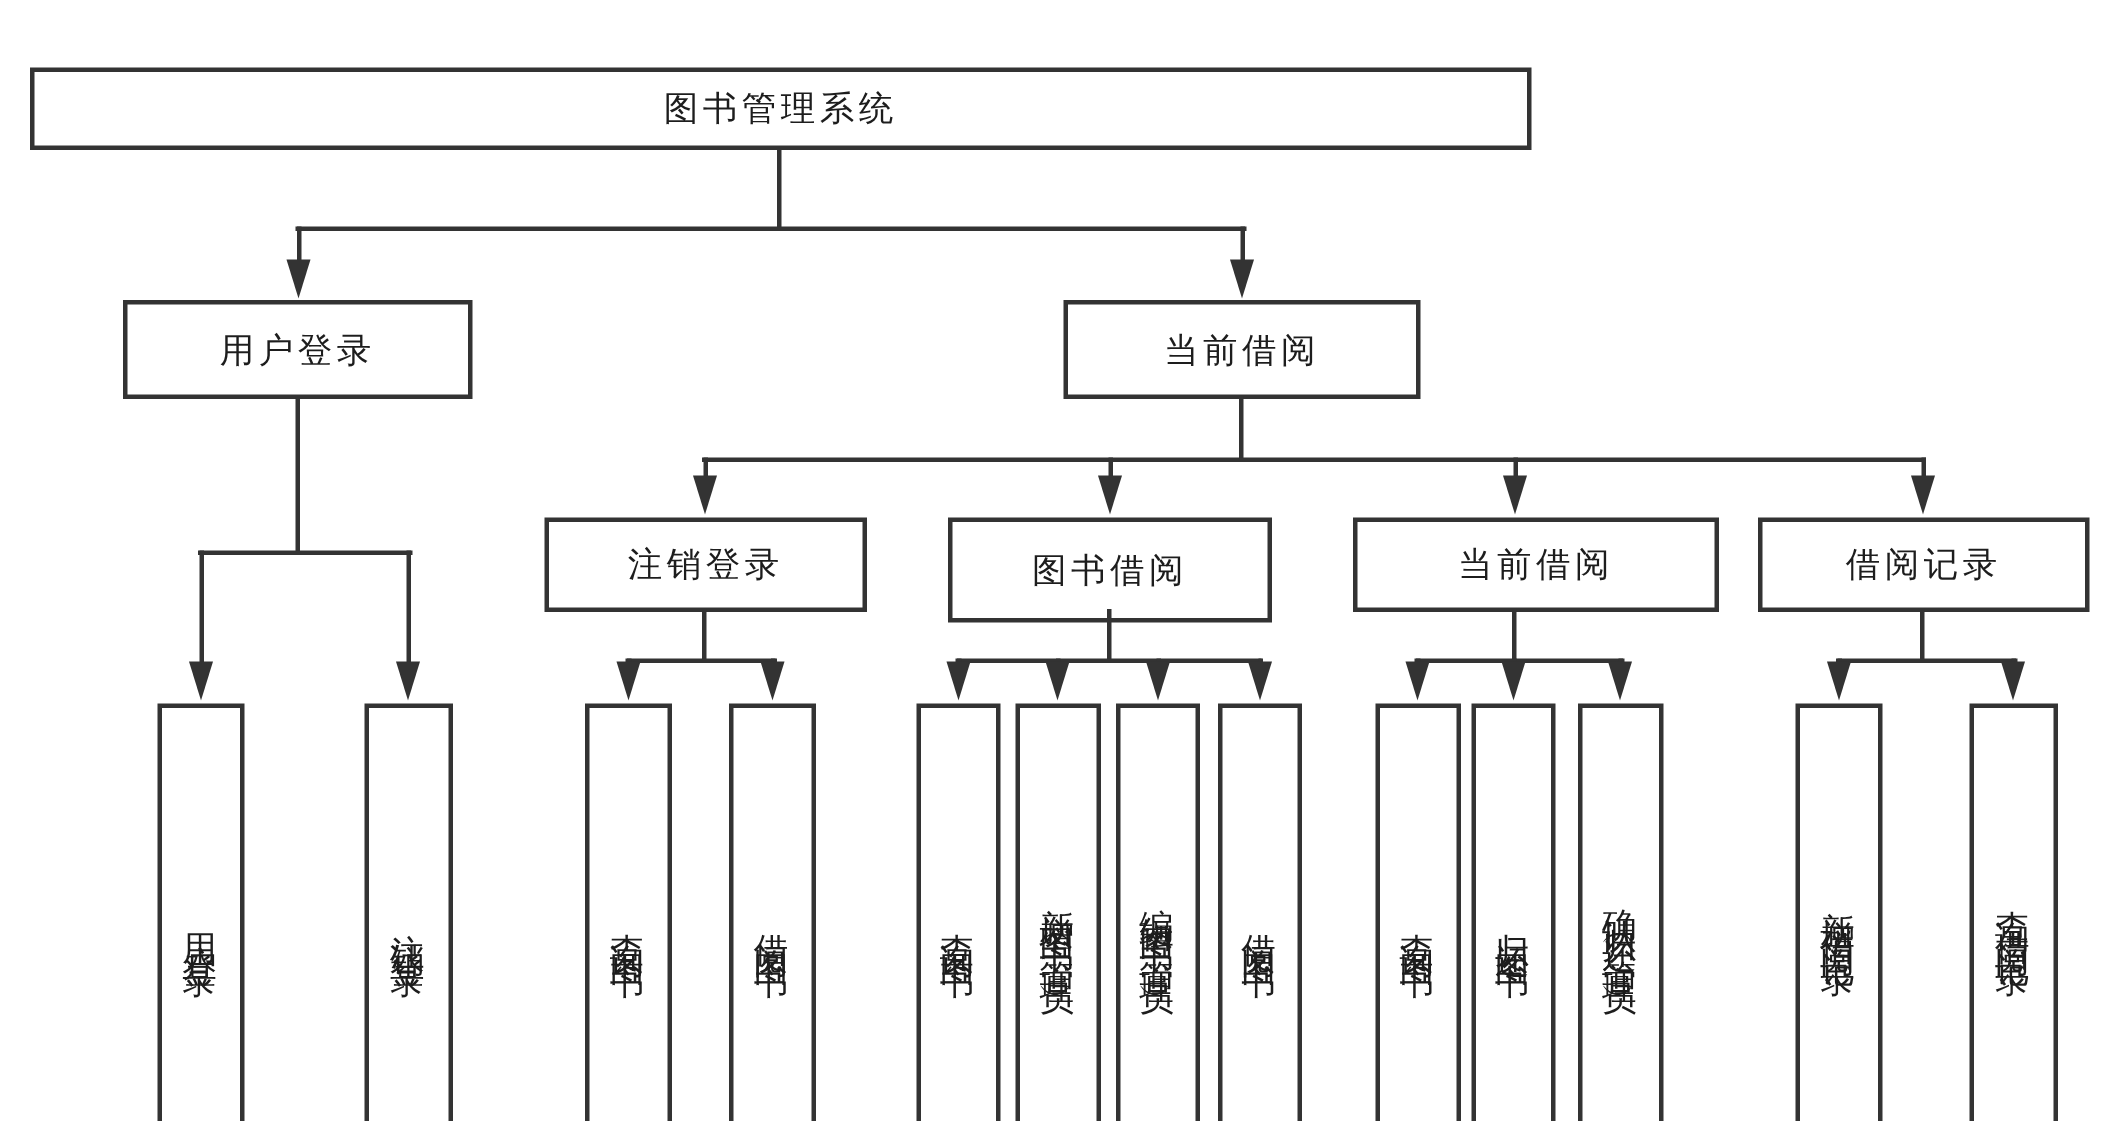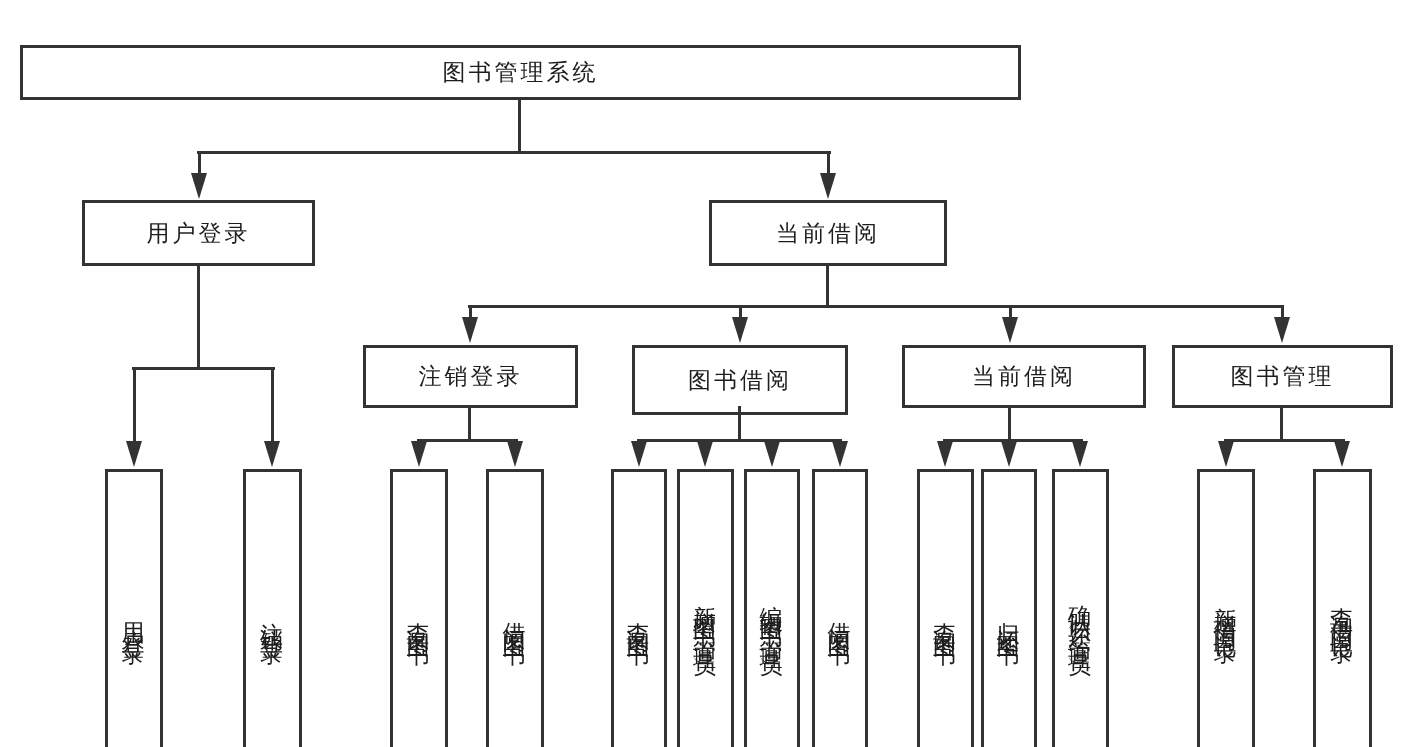--- a/index.html
+++ b/index.html
@@ -56,21 +56,21 @@
   <div class="node" style="left:363px;top:313px;width:215px;height:63px">
     <span>注销登录</span>
   </div>
   <div class="node" style="left:632px;top:313px;width:216px;height:70px">
     <span>图书借阅</span>
   </div>
   <div class="node" style="left:902px;top:313px;width:244px;height:63px">
     <span>当前借阅</span>
   </div>
   <div class="node" style="left:1172px;top:313px;width:221px;height:63px">
-    <span>图书管理</span>
+    <span>借阅记录</span>
   </div>
 
   <div class="leaf" style="left:105px;top:437px;width:58px;height:298px">
     <span>用户登录</span>
   </div>
   <div class="leaf" style="left:243px;top:437px;width:59px;height:298px">
     <span>注销登录</span>
   </div>
 
   <div class="leaf" style="left:390px;top:437px;width:58px;height:298px">

